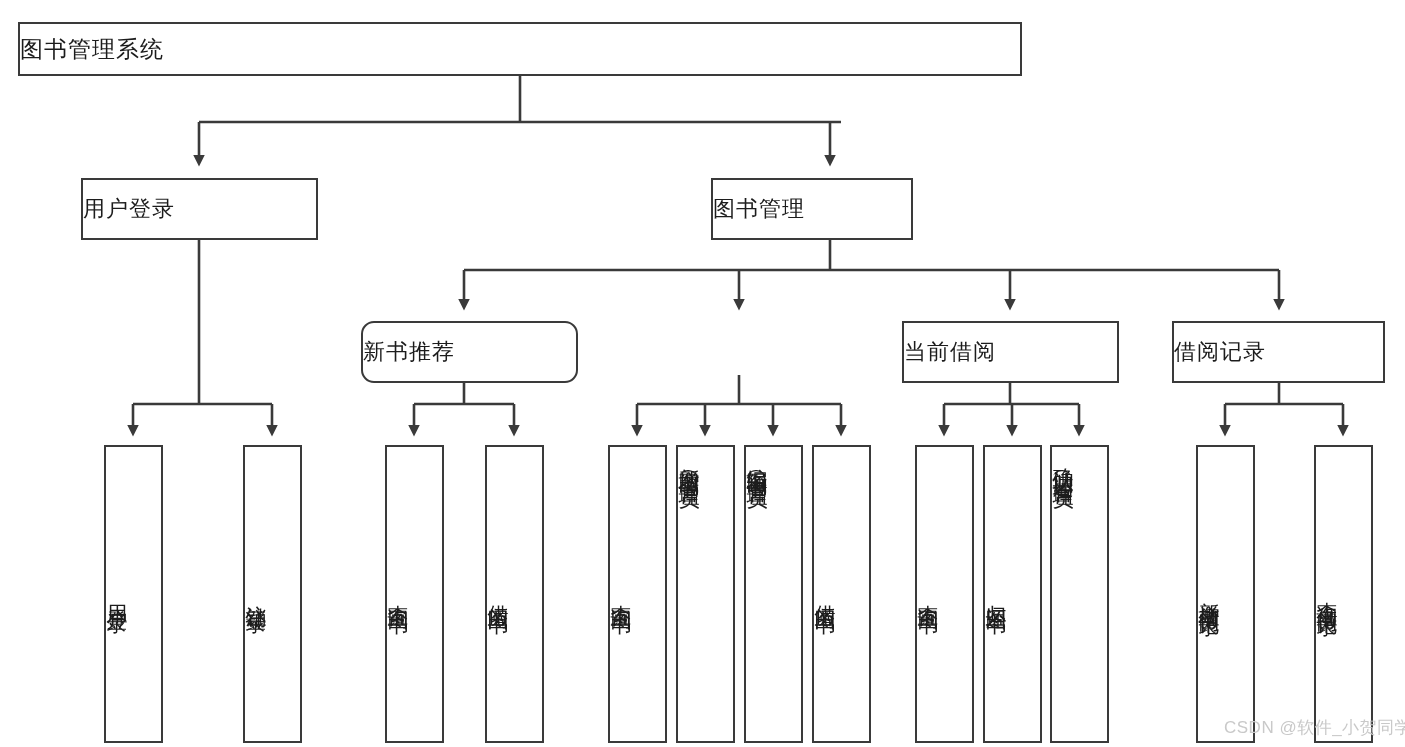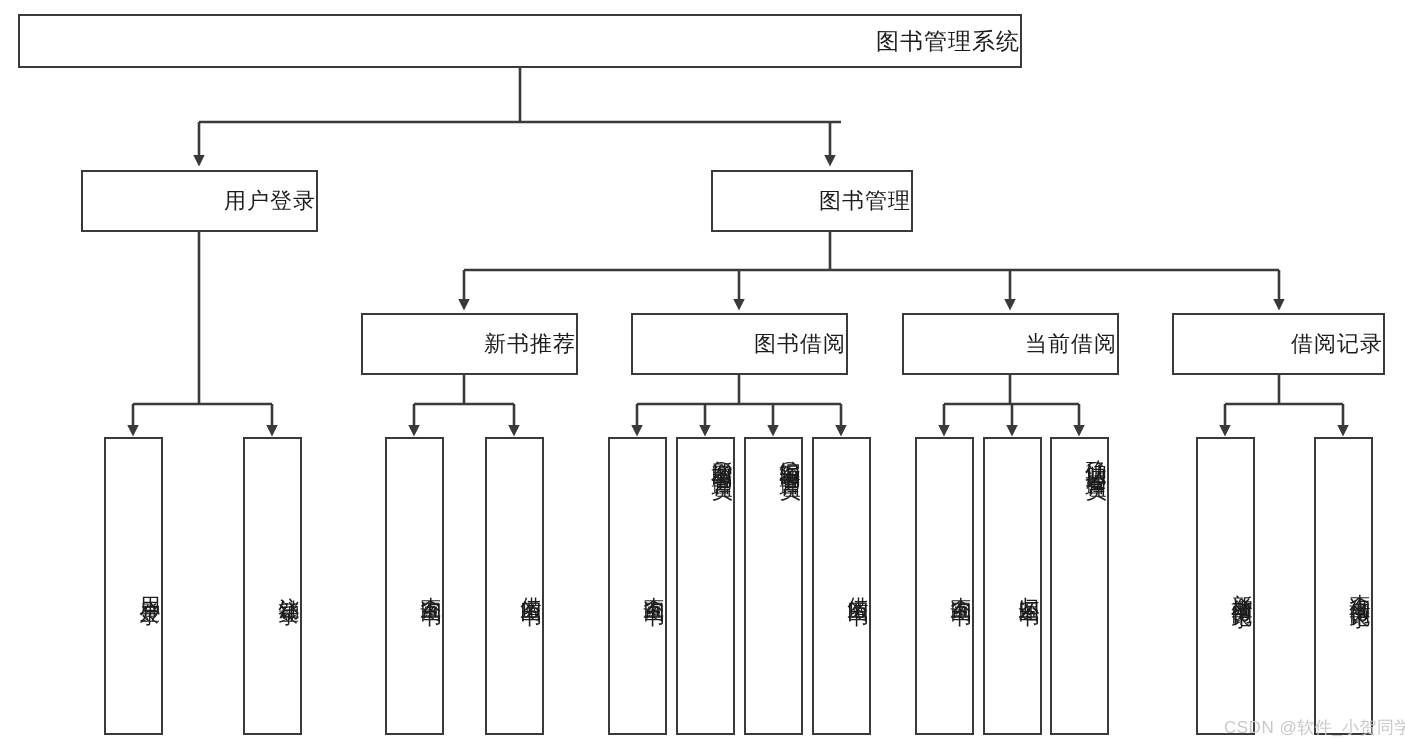--- a/index.html
+++ b/index.html
@@ -26,22 +26,23 @@
     height: 747px;
     pointer-events: none;
   }
   .node {
     position: absolute;
     box-sizing: border-box;
     border: 2px solid #3a3a3a;
     background: #ffffff;
     display: flex;
     align-items: center;
-    justify-content: flex-end;
+    justify-content: flex-start;
     color: #1c1c1c;
+    margin-top: 8px;
   }
   .node-label {
     display: block;
     text-align: center;
     line-height: 1.14;
     white-space: pre-line;
     color: #1c1c1c;
   }
   .node.horizontal .node-label {
     font-size: 22px;
@@ -155,25 +156,22 @@
     <span class="node-label">图书管理系统</span>
   </div>
 
   <div class="node horizontal level2" style="left:81px; top:170px; width:237px; height:62px;">
     <span class="node-label">用户登录</span>
   </div>
   <div class="node horizontal level2" style="left:711px; top:170px; width:202px; height:62px;">
     <span class="node-label">图书管理</span>
   </div>
 
-  <div class="node horizontal level3" style="left:361px; top:313px; width:217px; height:62px;">
+  <div class="node horizontal level3" style="left:361px; top:313px; width:217px; height:62px;border-radius:13px;">
     <span class="node-label">新书推荐</span>
-  </div>
-  <div class="node horizontal level3" style="left:631px; top:313px; width:217px; height:62px;">
-    <span class="node-label">图书借阅</span>
   </div>
   <div class="node horizontal level3" style="left:1172px; top:313px; width:213px; height:62px;">
     <span class="node-label">借阅记录</span>
   </div>
   <div class="node horizontal level3" style="left:902px; top:313px; width:217px; height:62px;">
     <span class="node-label">当前借阅</span>
   </div>
 
   <div class="node vertical mid" style="left:104px; top:437px; width:59px; height:298px;">
     <span class="node-label">用户登录</span>

